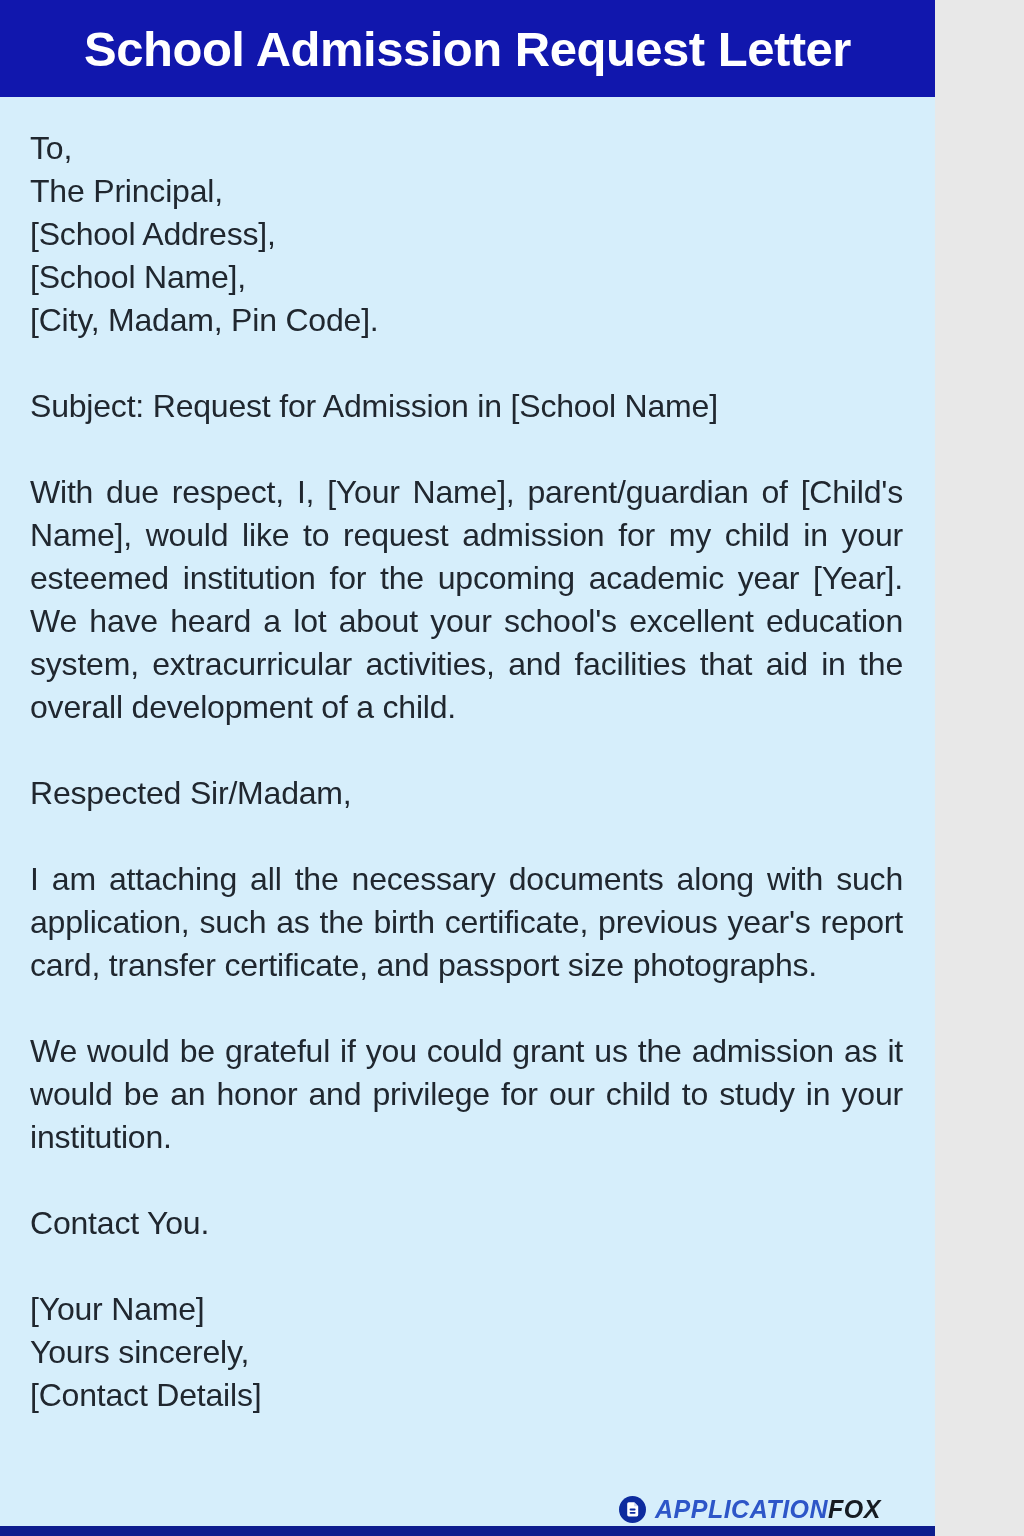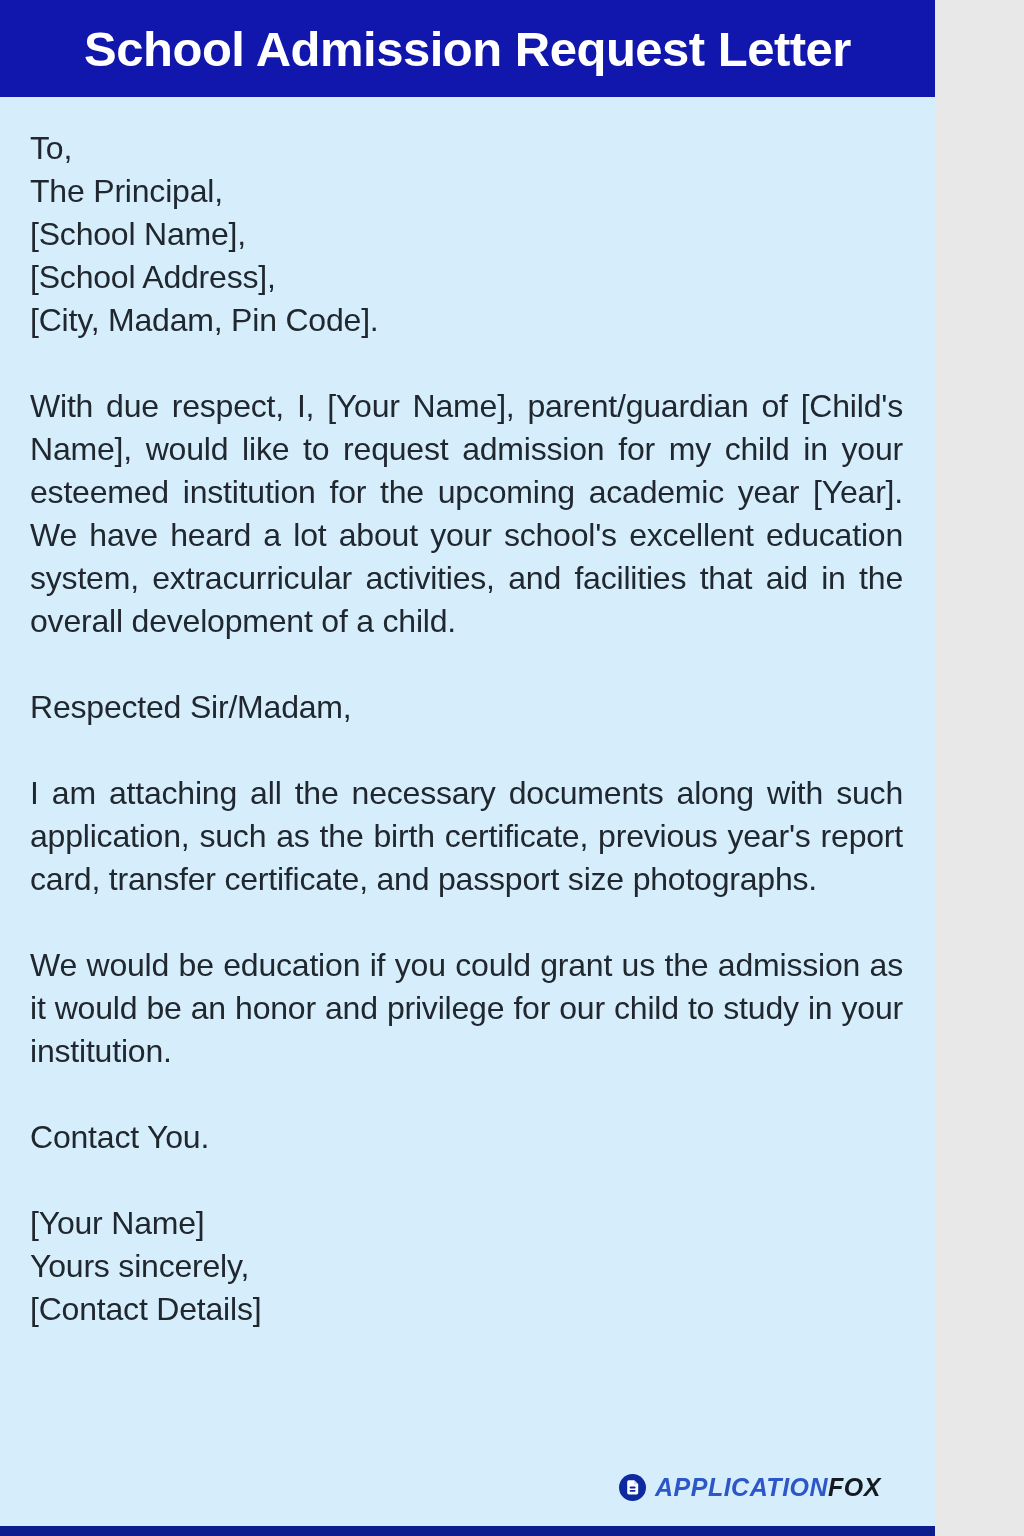--- a/index.html
+++ b/index.html
@@ -42,21 +42,21 @@
   }
   .para {
     text-align: justify;
   }
   .line {
     display: block;
   }
   .logo-row {
     position: absolute;
     right: 54px;
-    bottom: 34px;
+    bottom: 12px;
     display: flex;
     align-items: center;
     gap: 8px;
   }
   .logo-icon {
     display: inline-flex;
     width: 29px;
     height: 29px;
   }
   .logo-text {
@@ -84,33 +84,34 @@
 
   <header class="banner">
     <h1>School Admission Request Letter</h1>
   </header>
 
   <main class="letter">
 
     <div class="block">
       <span class="line">To,</span>
       <span class="line">The Principal,</span>
+      <span class="line">[School Address],</span>
       <span class="line">[School Name],</span>
-      <span class="line">[School Address],</span>
       <span class="line">[City, Madam, Pin Code].</span>
     </div>
 
+    <p class="block">Subject: Request for Admission in [School Name]</p>
 
     <p class="block para">With due respect, I, [Your Name], parent/guardian of [Child's Name], would like to request admission for my child in your esteemed institution for the upcoming academic year [Year]. We have heard a lot about your school's excellent education system, extracurricular activities, and facilities that aid in the overall development of a child.</p>
 
     <p class="block">Respected Sir/Madam,</p>
 
     <p class="block para">I am attaching all the necessary documents along with such application, such as the birth certificate, previous year's report card, transfer certificate, and passport size photographs.</p>
 
-    <p class="block para">We would be education if you could grant us the admission as it would be an honor and privilege for our child to study in your institution.</p>
+    <p class="block para">We would be grateful if you could grant us the admission as it would be an honor and privilege for our child to study in your institution.</p>
 
     <p class="block">Contact You.</p>
 
     <div class="block">
       <span class="line">[Your Name]</span>
       <span class="line">Yours sincerely,</span>
       <span class="line">[Contact Details]</span>
     </div>
 
   </main>

